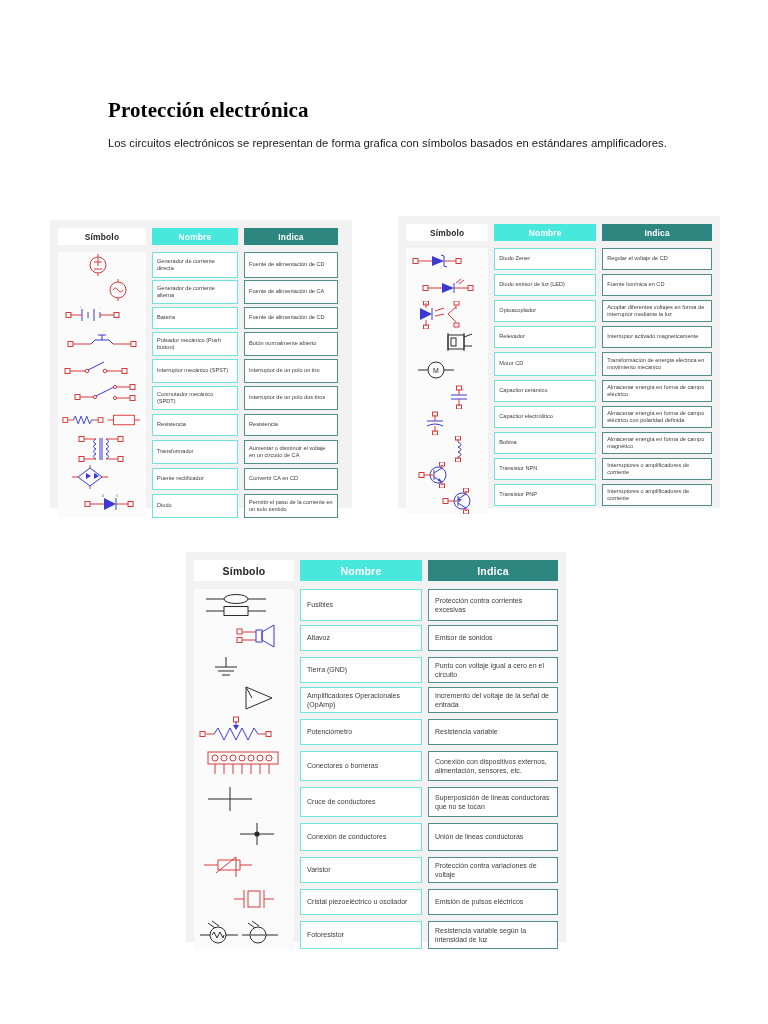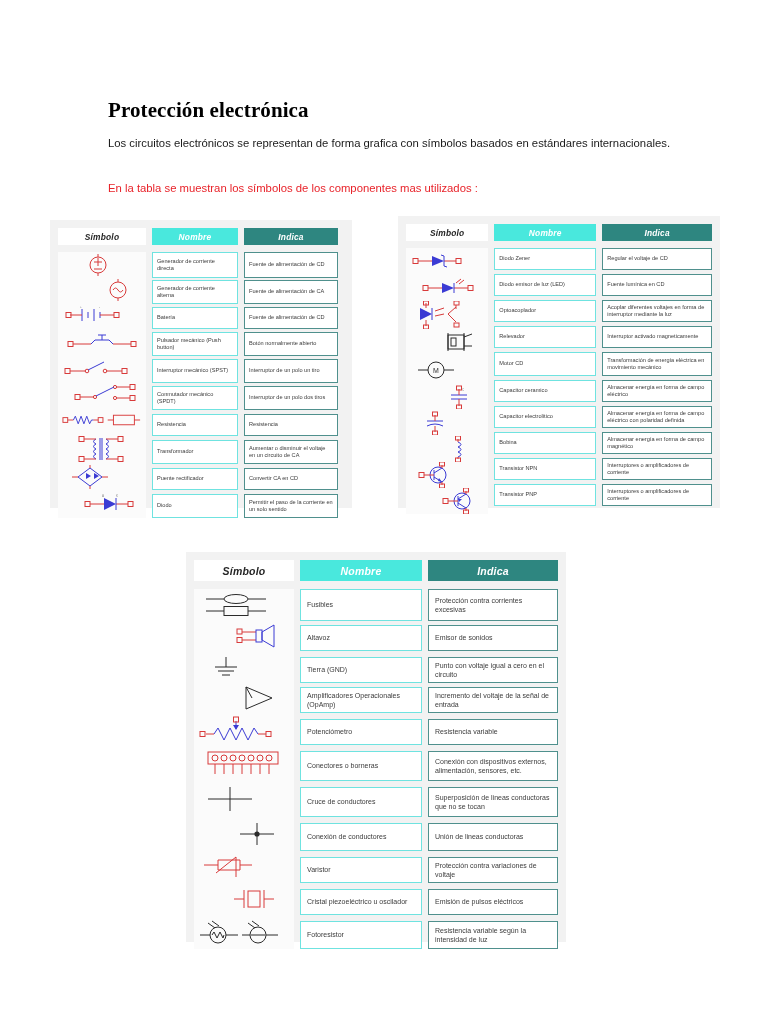--- a/index.html
+++ b/index.html
@@ -64,21 +64,20 @@
     align-items: stretch;
   }
   .sym-table .th {
     box-sizing: border-box;
     display: flex;
     align-items: center;
     justify-content: center;
     font-weight: bold;
     text-align: center;
     letter-spacing: 0.2px;
-    font-style: italic;
   }
   .th.th-symbol {
     background: #ffffff;
     color: #262626;
   }
   .th.th-name {
     background: #49e8dd;
     color: #ffffff;
   }
   .th.th-indica {
@@ -168,22 +167,21 @@
   .s-dark  { stroke: #2b2b2b; }
   .sw { fill: none; stroke-width: 1; }
   .lbl { font-size: 3px; fill: #888; font-family: "Liberation Sans", sans-serif; }
 </style>
 </head>
 <body>
 
 <div class="page">
 
   <h1 class="doc-title">Protección electrónica</h1>
-  <p class="doc-para">Los circuitos electrónicos se representan de forma grafica con símbolos basados  en estándares internacionales.</p>
-  <p class="doc-note">En la tabla se muestran los símbolos de los componentes mas utilizados :</p>
+  <p class="doc-para">Los circuitos electrónicos se representan de forma grafica con símbolos basados  en estándares amplificadores.</p>
 
   <div class="sym-table" id="table-1">
     <div class="thead">
       <div class="th th-symbol">Símbolo</div>
       <div class="th th-name">Nombre</div>
       <div class="th th-indica">Indica</div>
     </div>
     <div class="tbody">
       <div class="col-symbol">
 

